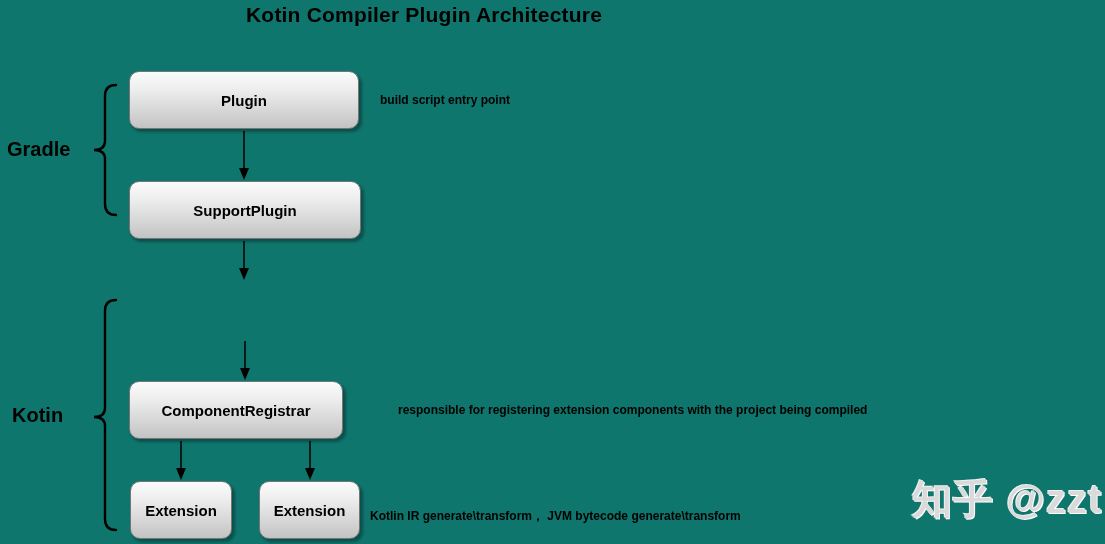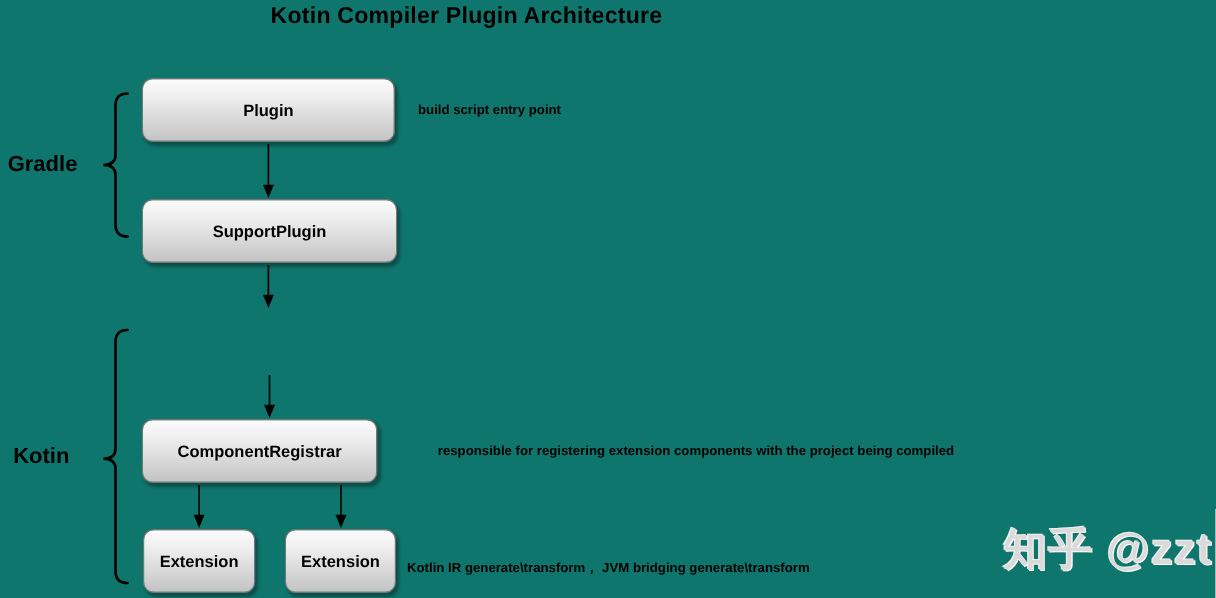--- a/index.html
+++ b/index.html
@@ -126,17 +126,17 @@
   <div class="group-label" id="lbl-kotlin">Kotin</div>
 
   <div class="node" id="node-plugin">Plugin</div>
   <div class="node" id="node-supportplugin">SupportPlugin</div>
   <div class="node" id="node-componentregistrar">ComponentRegistrar</div>
   <div class="node" id="node-extension-1">Extension</div>
   <div class="node" id="node-extension-2">Extension</div>
 
   <div class="ann" id="ann-plugin">build script entry point</div>
   <div class="ann" id="ann-registrar">responsible for registering extension components with the project being compiled</div>
-  <div class="ann" id="ann-extensions">Kotlin IR generate\transform， JVM bridging generate\transform</div>
+  <div class="ann" id="ann-extensions">Kotlin IR generate\transform， JVM bytecode generate\transform</div>
 
   <div class="watermark">知乎 @zzt</div>
 
 </div>
 
 </body></html>

